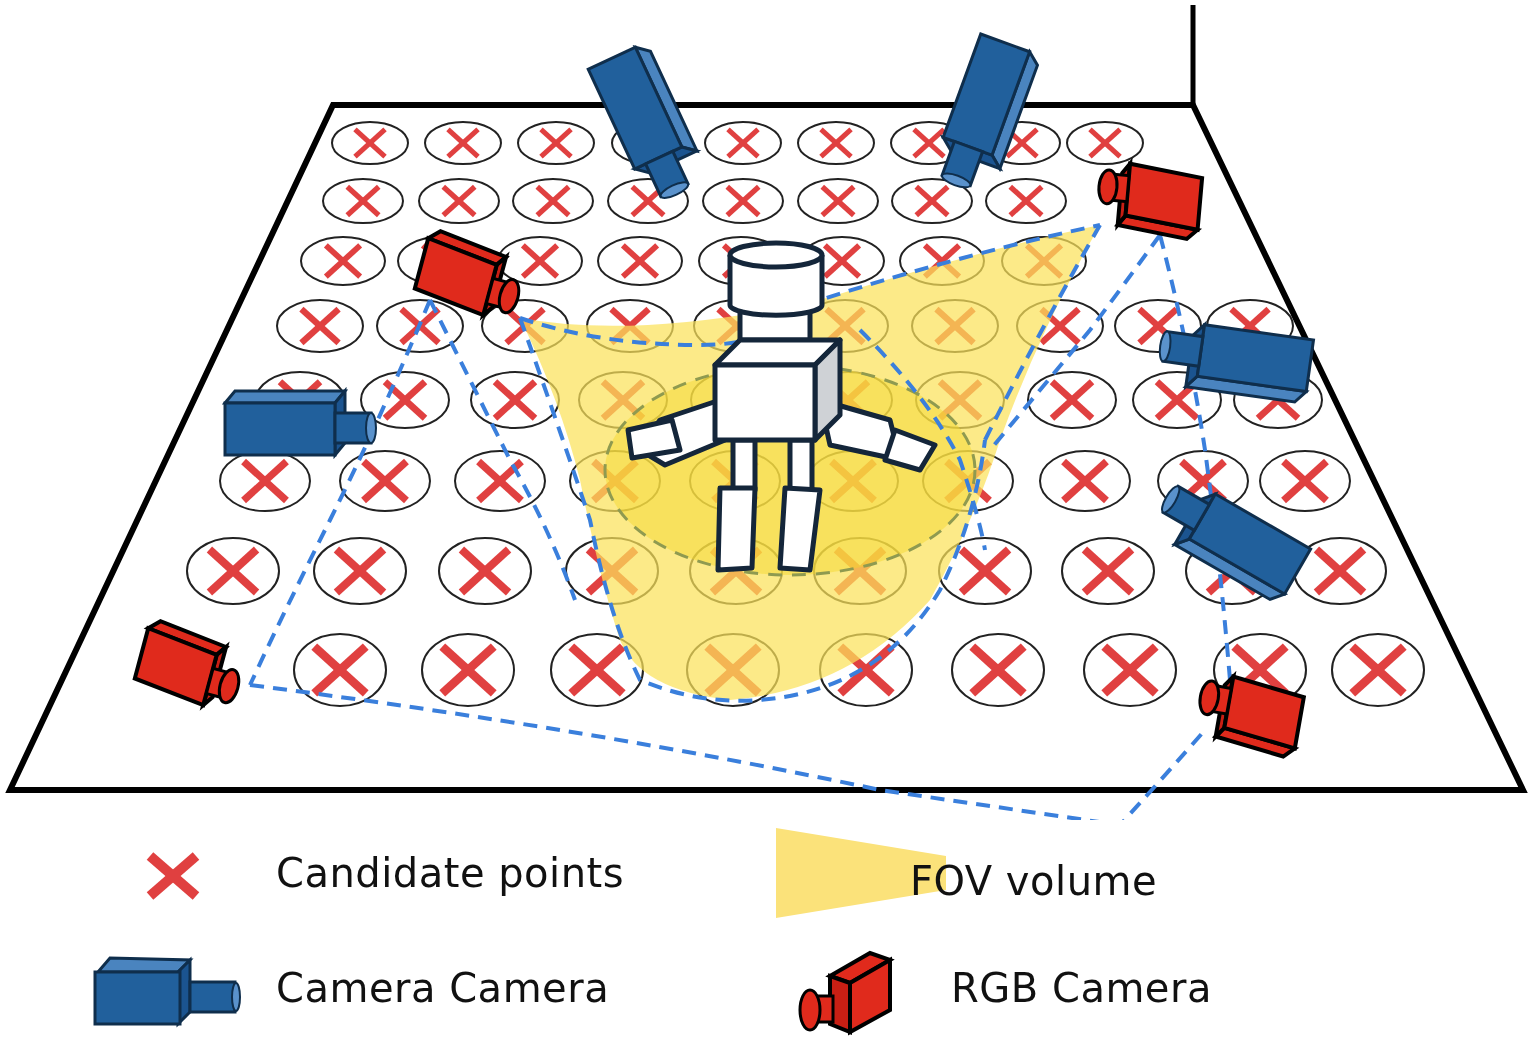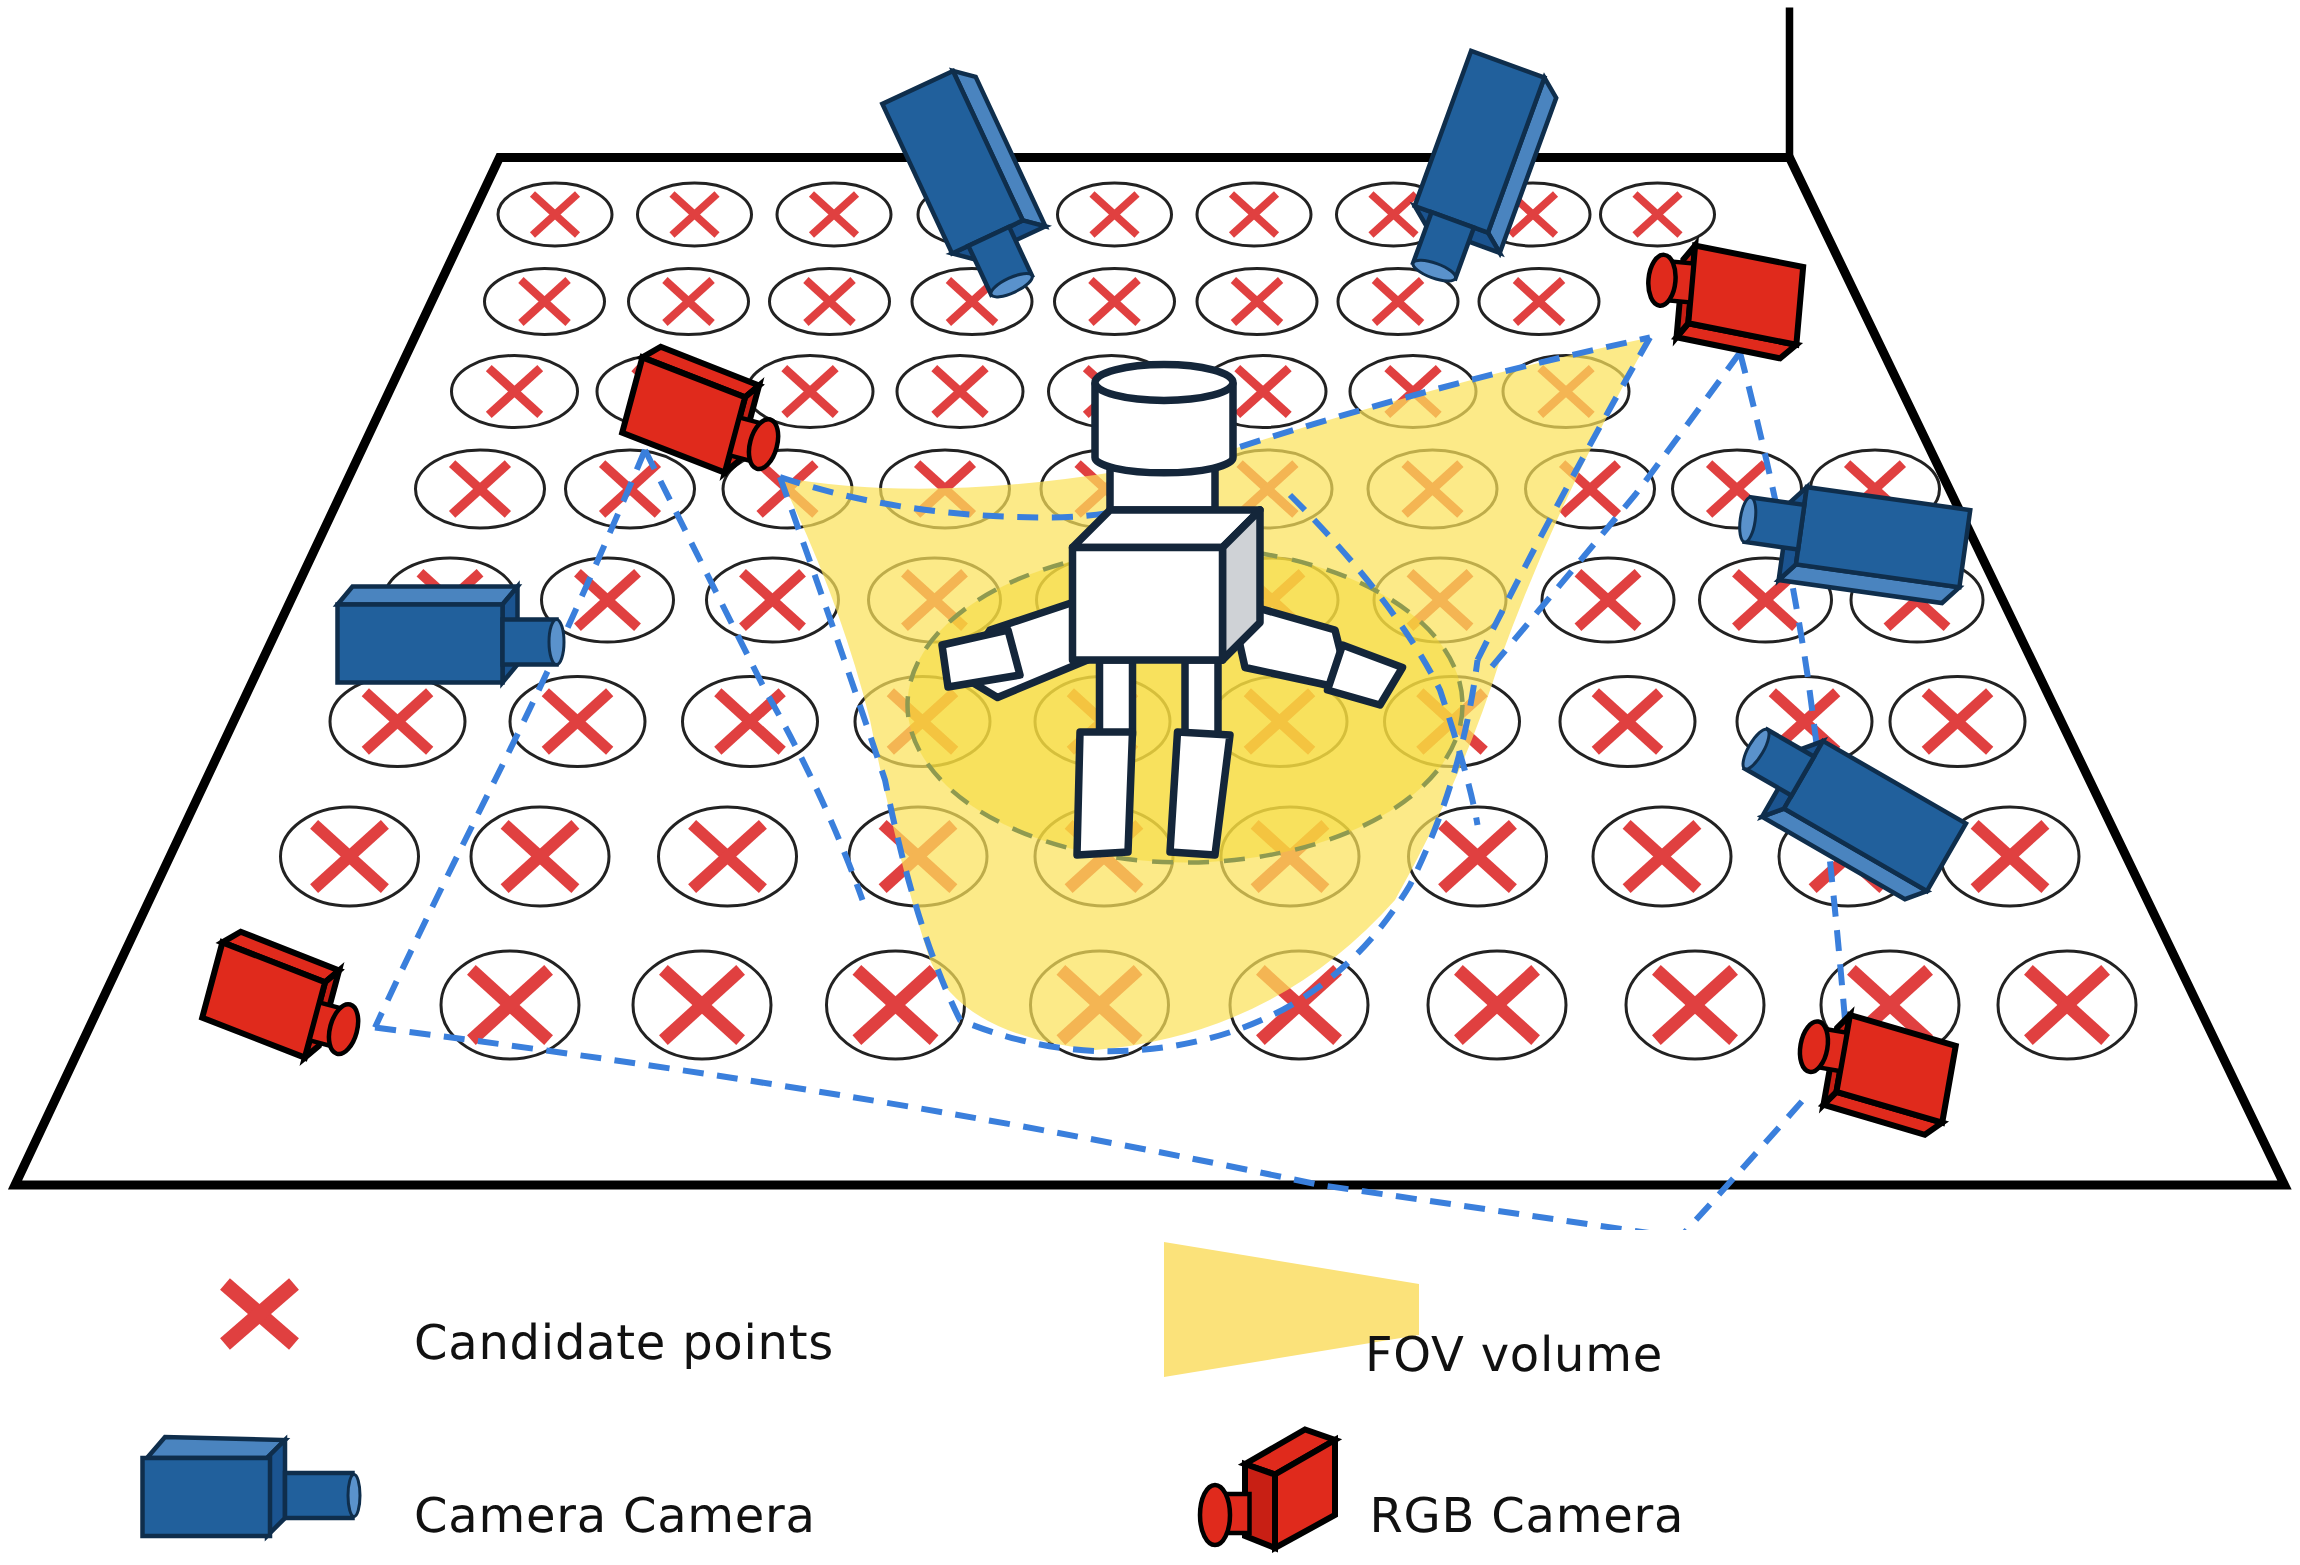--- a/index.html
+++ b/index.html
@@ -1,21 +1,21 @@
 <!DOCTYPE html>
 <html><head>
   <meta charset="utf-8">
   <style>
     html, body { margin: 0; padding: 0; background: #ffffff; }
     body { width: 1533px; height: 1043px; position: relative; overflow: hidden;
            font-family: "DejaVu Sans", "Liberation Sans", sans-serif; }
     #scene { position: absolute; left: 0; top: 0; width: 1533px; height: 820px; }
     .legend { position: absolute; left: 0; top: 820px; width: 1533px; height: 223px; }
     .legend-item { position: absolute; display: flex; align-items: center; }
-    .legend-label { font-size: 32px; color: #111; white-space: nowrap; letter-spacing: 0.5px; margin-top: 26px; }
+    .legend-label { font-size: 40px; color: #111; white-space: nowrap; letter-spacing: 0.5px; }
   </style>
 </head>
 <body>
 
 <svg id="scene" viewBox="0 0 1533 820" xmlns="http://www.w3.org/2000/svg">
   <defs>
 
     <g id="depth-cam">
       <polygon points="-70,-22 -60,-34 50,-34 40,-22" fill="#4a84bf" stroke="#0f2e4c" stroke-width="3"></polygon>
       <polygon points="40,-22 50,-34 50,18 40,30" fill="#1b5490" stroke="#0f2e4c" stroke-width="3"></polygon>
@@ -493,16 +493,16 @@
 
   <div class="legend-item" style="left:790px; top:128px;">
     <svg width="130" height="90" viewBox="0 0 130 90">
       <polygon points="40,28 80,5 100,12 60,35" fill="#e02a1c" stroke="#000" stroke-width="4"></polygon>
       <polygon points="100,12 100,62 60,84 60,35" fill="#e02a1c" stroke="#000" stroke-width="4"></polygon>
       <polygon points="40,28 60,35 60,84 40,76" fill="#c81f14" stroke="#000" stroke-width="4"></polygon>
       <rect x="25" y="48" width="18" height="26" fill="#e02a1c" stroke="#000" stroke-width="3"></rect>
       <ellipse cx="20" cy="62" rx="10" ry="20" fill="#e02a1c" stroke="#000" stroke-width="3"></ellipse>
     </svg>
   </div>
-  <div class="legend-item" style="left:913px; top:145px;">
+  <div class="legend-item" style="left:951px; top:145px;">
     <span class="legend-label">RGB Camera</span>
   </div>
 </div>
 
 </body></html>

